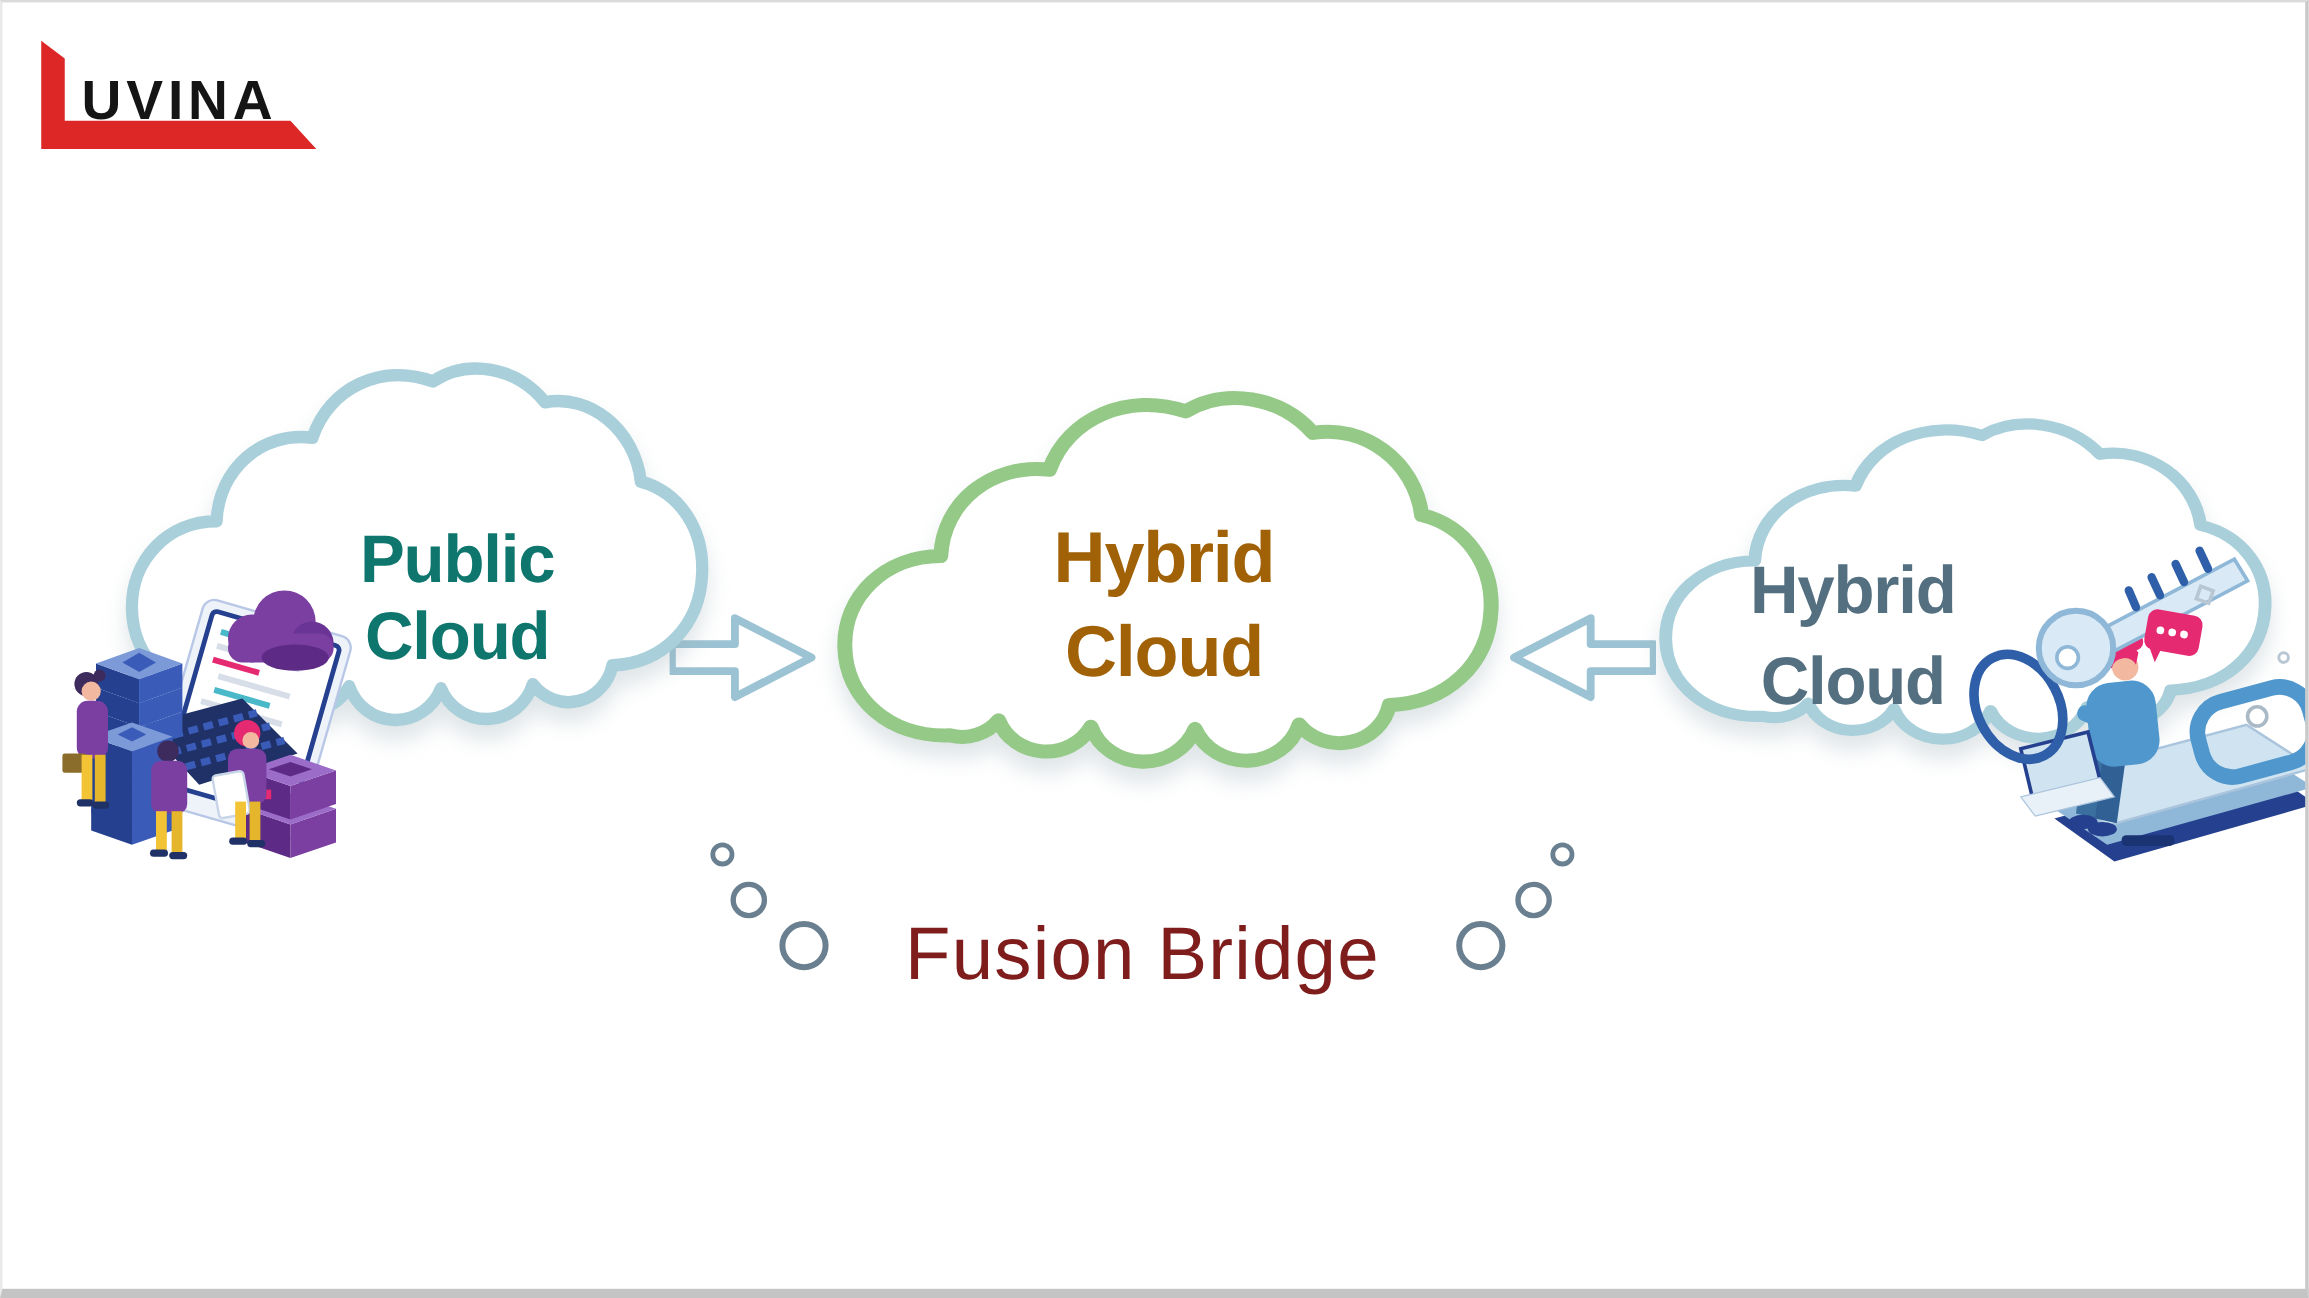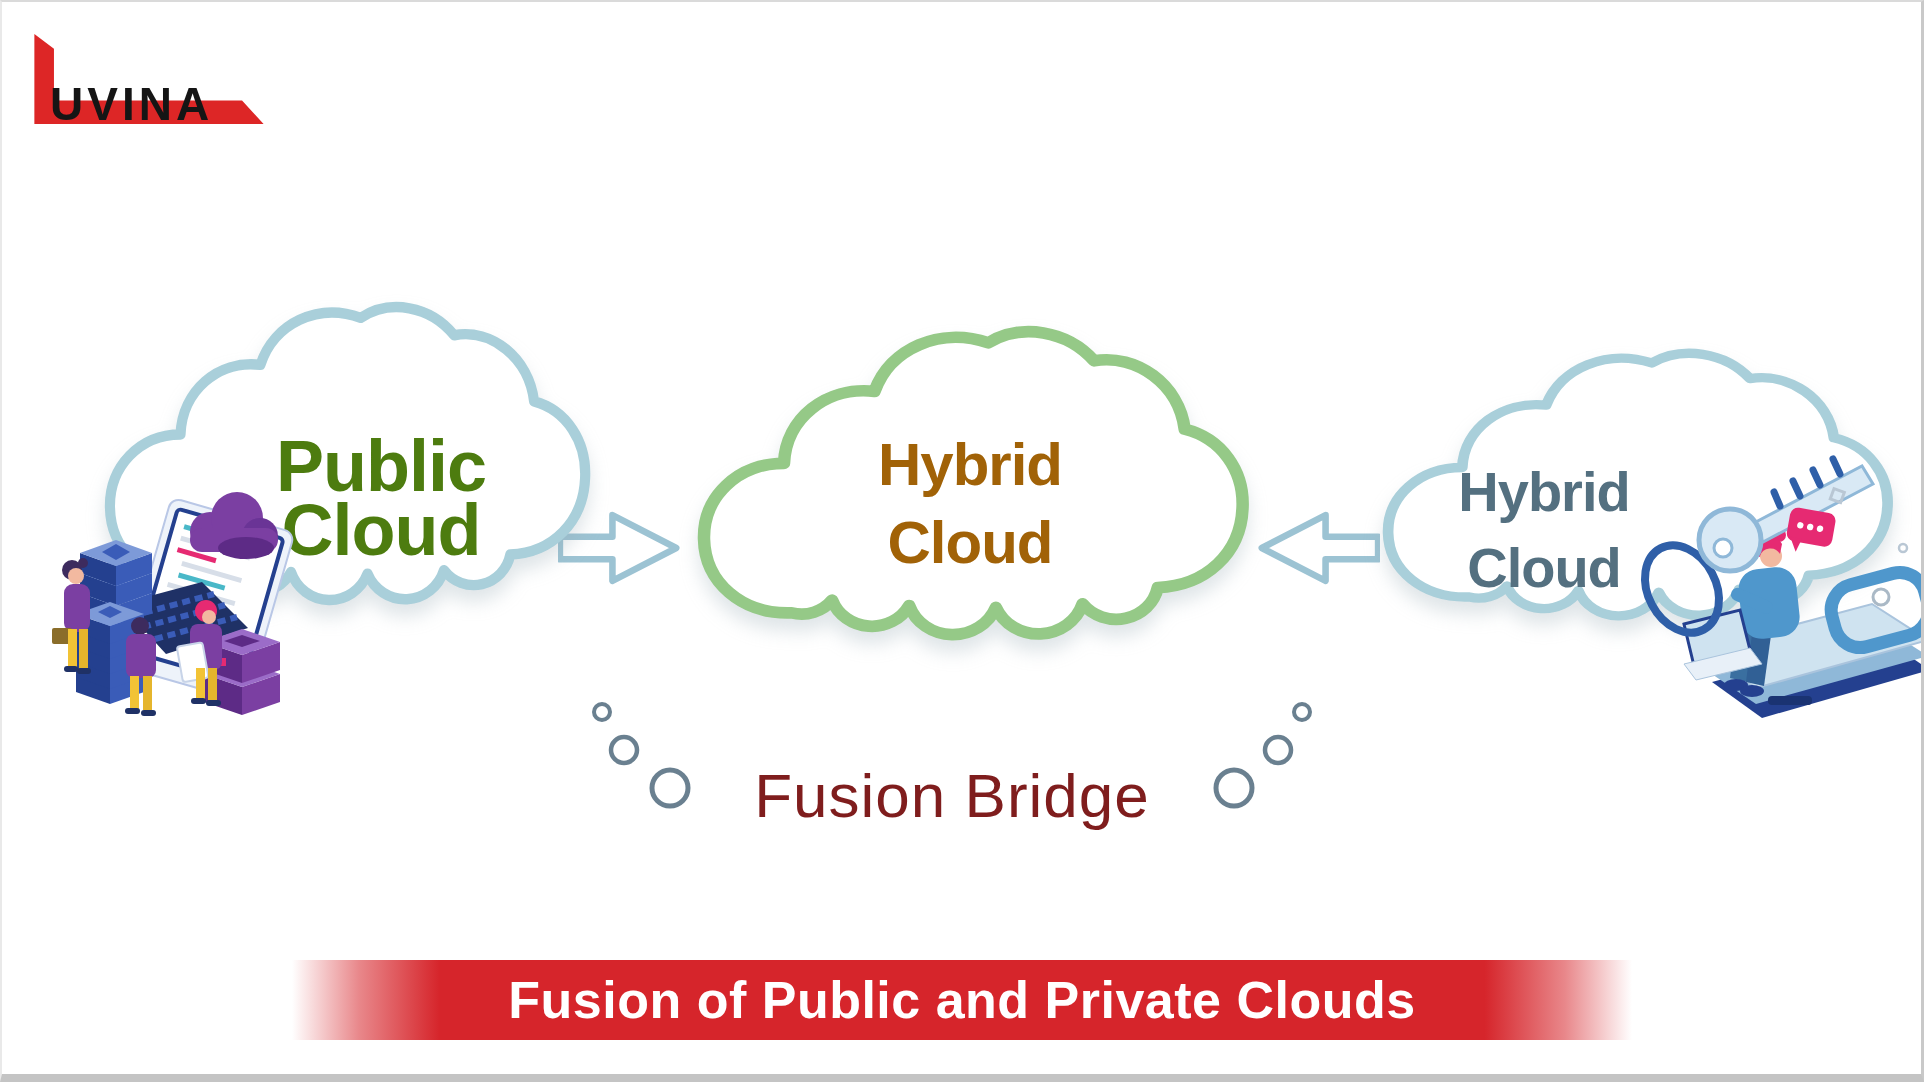--- a/index.html
+++ b/index.html
@@ -14,37 +14,36 @@
     border-left:2px solid #e9e9e9;
     overflow:hidden;
     font-family:"Liberation Sans", sans-serif;
   }
   .abs{position:absolute;}
 
   
   #logo{left:28px;top:30px;width:250px;height:100px;}
   #logo-mark{left:0;top:0;width:236px;height:96px;}
   #logo-text{
-    left:20px;top:24px;width:200px;
+    left:38px;top:24px;width:200px;
     font-size:46px;font-weight:700;letter-spacing:4px;
     color:#151515;
-    margin-top:21px;
   }
 
   
   .cloud-svg{filter:drop-shadow(0 12px 9px rgba(150,168,180,0.30));}
   #public-cloud-shape{left:85px;top:288px;width:510px;height:348px;}
   #hybrid-cloud-shape{left:676px;top:312px;width:578px;height:360px;}
   #private-cloud-shape{left:1362px;top:336px;width:536px;height:312px;}
 
   .cloud-label{
     text-align:center;font-weight:700;line-height:64px;
     letter-spacing:-1px;
   }
-  #public-label{left:239px;top:432px;width:280px;font-size:72px;color:#4d7c0f;}
+  #public-label{left:239px;top:432px;width:280px;font-size:56px;color:#0f766e;}
   #hybrid-label{left:808px;top:424px;width:320px;font-size:60px;line-height:78px;color:#a16207;}
   #private-label{left:1392px;top:452px;width:300px;font-size:56px;line-height:76px;color:#547080;}
 
   
   #arrow-right{left:556px;top:498px;width:122px;height:96px;}
   #arrow-left{left:1256px;top:498px;width:122px;height:96px;}
 
   
   #bridge-label{
     left:650px;top:752px;width:600px;height:84px;line-height:84px;
@@ -309,17 +308,14 @@
       <circle cx="488" cy="145" r="3.2" fill="#ffffff"></circle>
     </g>
 
     <g fill="none">
       <rect x="500" y="108" width="11" height="11" stroke="#b9c7d4" stroke-width="3" transform="rotate(20 505 113)"></rect>
       <circle cx="549" cy="215" r="8" stroke="#aab9c6" stroke-width="3"></circle>
       <circle cx="571" cy="166" r="4" stroke="#b9c7d4" stroke-width="2.5"></circle>
     </g>
   </svg>
 
-  <div class="abs" id="banner">
-    <div class="abs" id="banner-text">Fusion of Public and Private Clouds</div>
-  </div>
 
 </div>
 
 </body></html>

